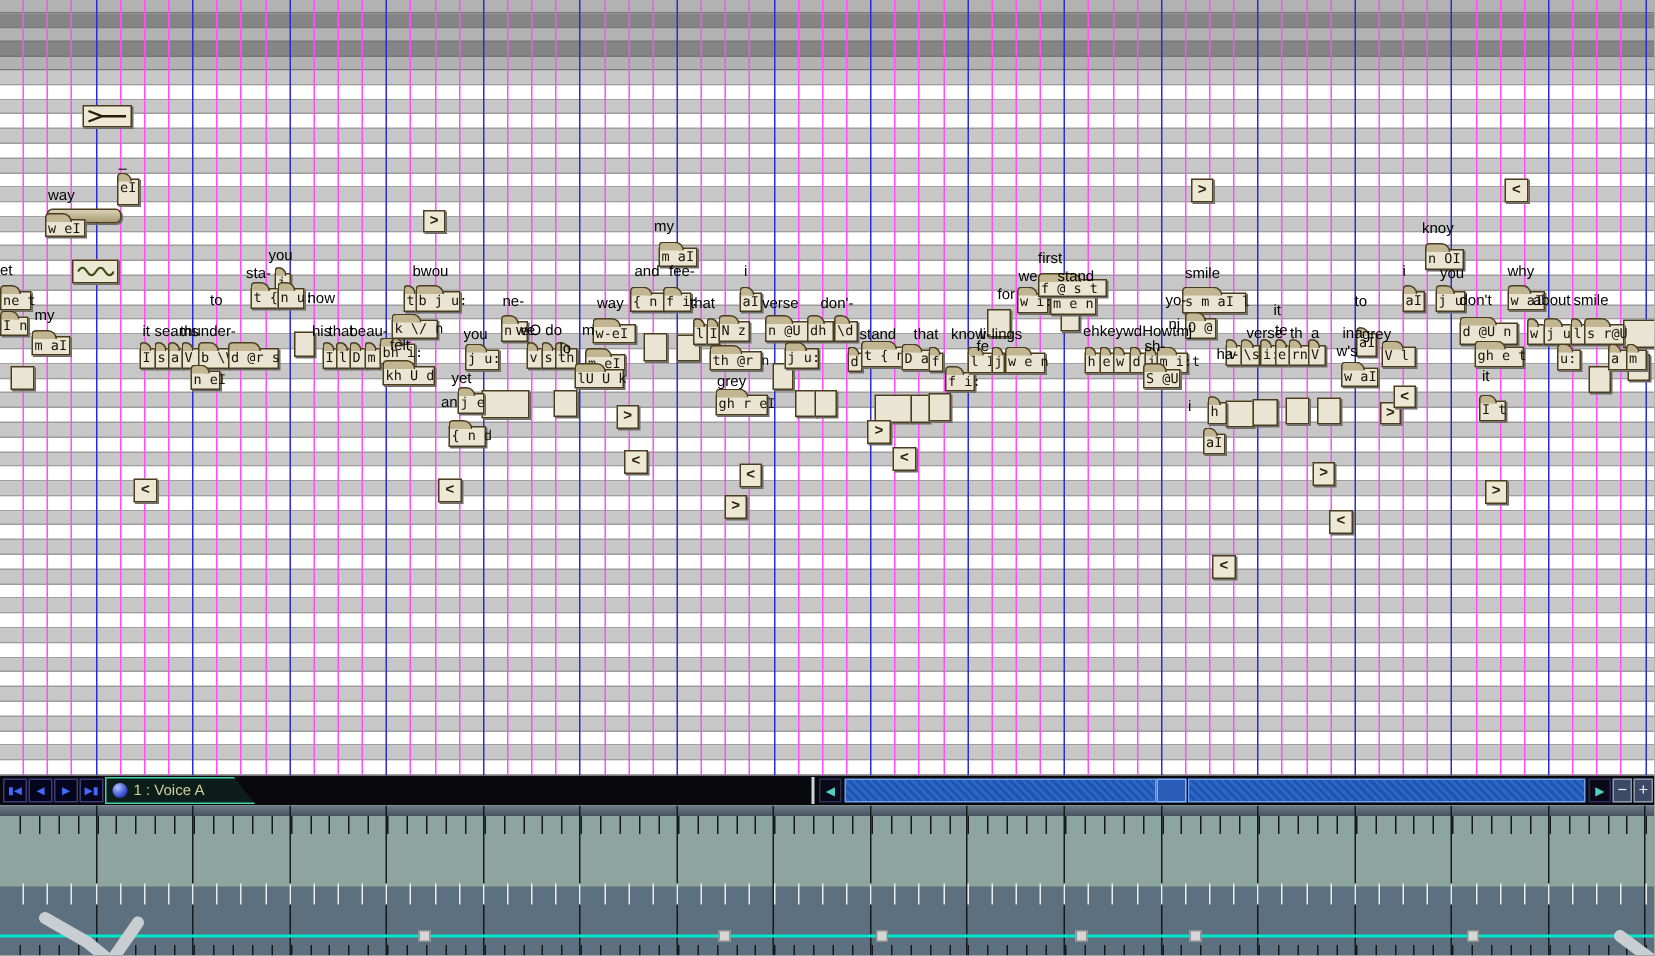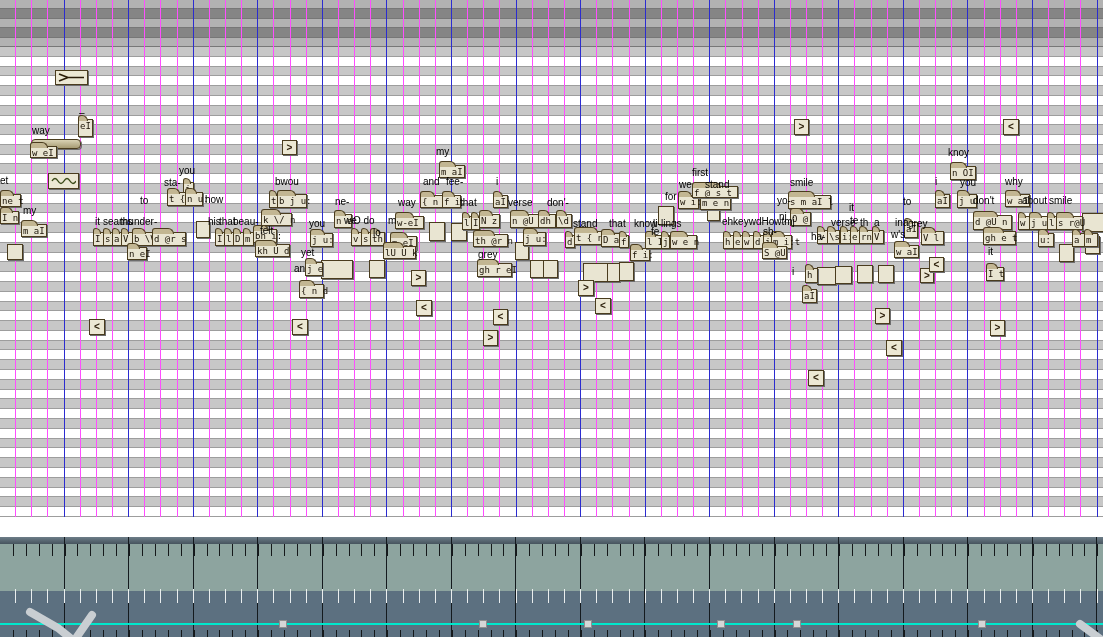--- a/index.html
+++ b/index.html
@@ -377,20 +377,38 @@
       <div class="icon" style="left: 578px; top: 280px; width: 14px; height: 14px;">&gt;</div>
       <div class="icon" style="left: 595px; top: 298px; width: 14px; height: 14px;">&lt;</div>
       <div class="icon" style="left: 808px; top: 370px; width: 14px; height: 14px;">&lt;</div>
       <div class="icon" style="left: 875px; top: 308px; width: 13px; height: 14px;">&gt;</div>
       <div class="icon" style="left: 886px; top: 340px; width: 14px; height: 14px;">&lt;</div>
       <div class="icon" style="left: 920px; top: 268px; width: 12px; height: 13px;">&gt;</div>
       <div class="icon" style="left: 929px; top: 257px; width: 13px; height: 13px;">&lt;</div>
       <div class="icon" style="left: 990px; top: 320px; width: 13px; height: 14px;">&gt;</div>
     </div>
 
+  <div class="tabbar">
+    <div class="navbtn" style="left:2px">▮◀</div>
+    <div class="navbtn" style="left:19px">◀</div>
+    <div class="navbtn" style="left:36px">▶</div>
+    <div class="navbtn" style="left:53px">▶▮</div>
+    <div class="tab">
+      <span class="orb"></span>
+      <span>1 : Voice A</span>
+    </div>
+    <div class="sbdiv"></div>
+    <div class="sbtn" style="left:546px">◀</div>
+    <div class="thumb" style="left:563px;width:208px"></div>
+    <div class="grip"></div>
+    <div class="thumb" style="left:792px;width:265px"></div>
+    <div class="sbtn" style="left:1059px">▶</div>
+    <div class="zbtn" style="left:1075px">−</div>
+    <div class="zbtn" style="left:1089px">+</div>
+  </div>
 
   <div class="panel">
     <div class="p-ruler"></div>
     <div class="p-lower"></div>
   <div class="mline" style="left: 64px;"></div>
       <div class="mline" style="left: 128px;"></div>
       <div class="mline" style="left: 193px;"></div>
       <div class="mline" style="left: 257px;"></div>
       <div class="mline" style="left: 322px;"></div>
       <div class="mline" style="left: 386px;"></div>

